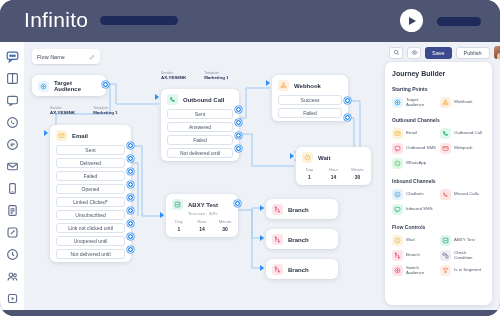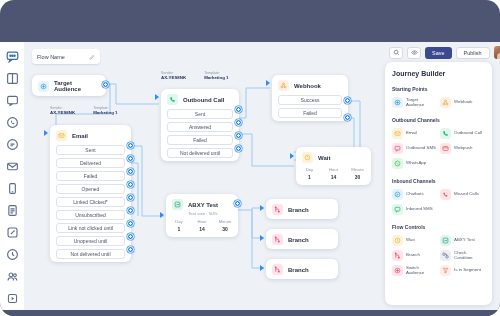--- a/index.html
+++ b/index.html
@@ -211,20 +211,28 @@
   .bottom-edge {
     position: absolute; left: 0; bottom: 0; width: 500px; height: 6px;
     background: #4e5572;
   }
 </style>
 </head>
 <body>
 
 <div id="app">
 
+  <div class="topbar">
+    <div class="brand">Infinito</div>
+    <div class="brand-pill"></div>
+    <div class="play-btn">
+      <div class="play-tri"></div>
+    </div>
+    <div class="top-pill"></div>
+  </div>
 
   <div class="rail">
     <div class="rail-icon active">
       <svg viewBox="0 0 16 16" fill="none" stroke="currentColor" stroke-width="1.5">
           <rect x="1.5" y="2.5" width="13" height="9" rx="2"></rect>
           <path d="M5 11.5 L4 14.5 L8 11.5"></path>
           <circle cx="5.5" cy="7" r=".8" fill="currentColor"></circle>
           <circle cx="8" cy="7" r=".8" fill="currentColor"></circle>
           <circle cx="10.5" cy="7" r=".8" fill="currentColor"></circle>
         </svg>

